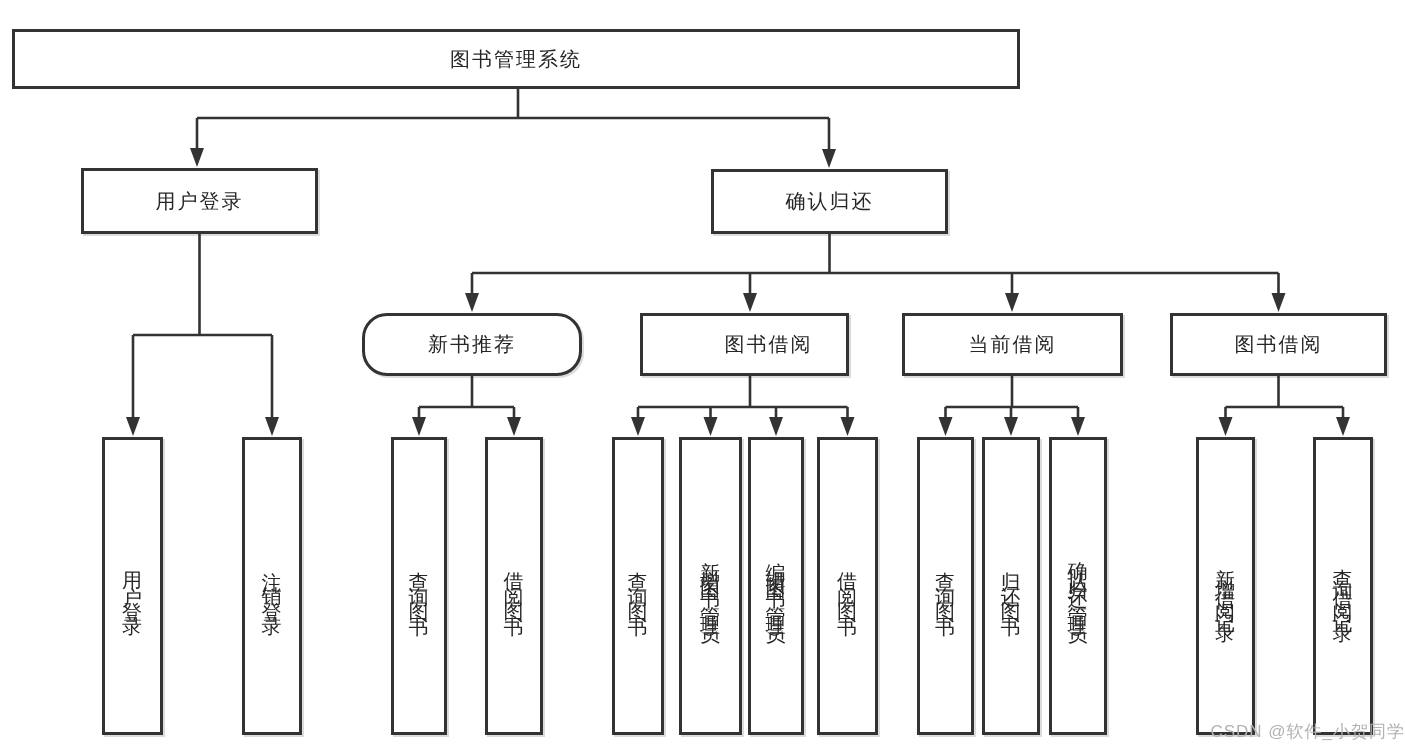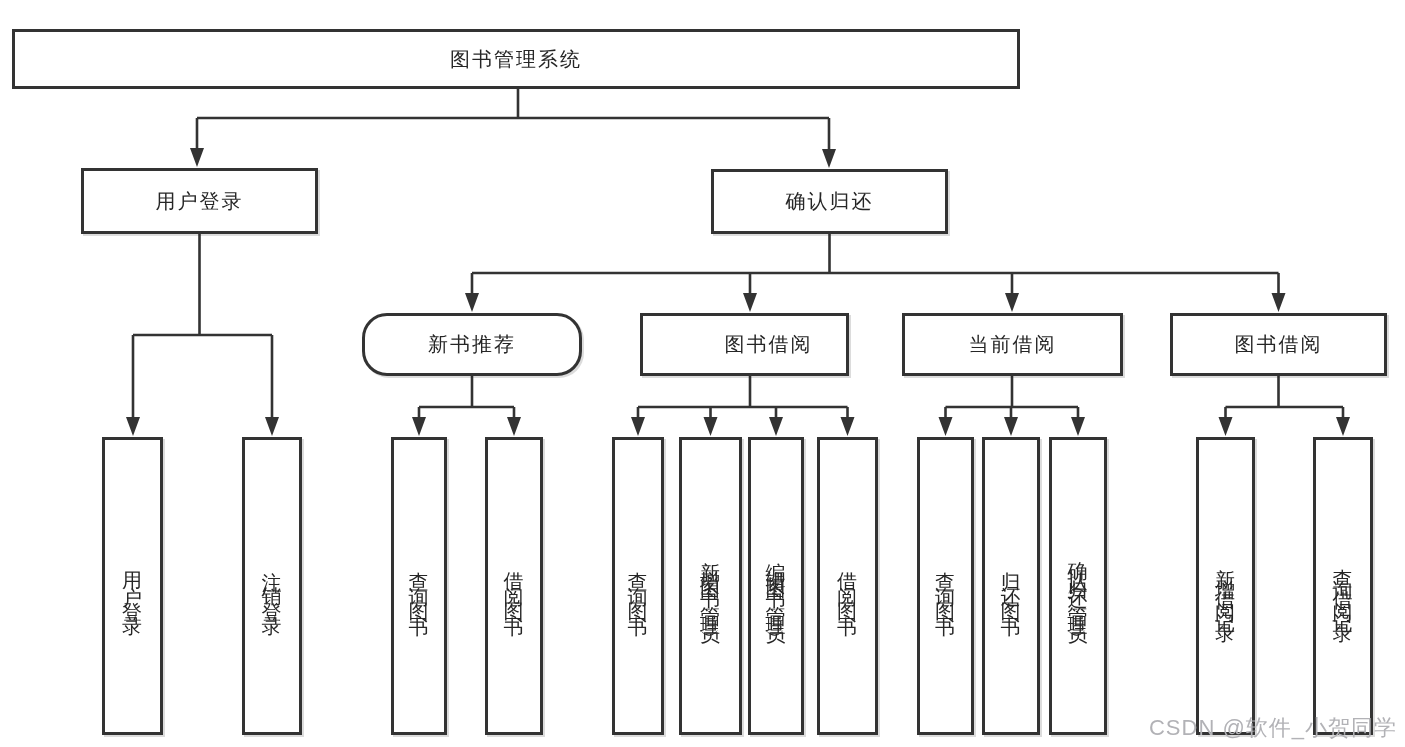--- a/index.html
+++ b/index.html
@@ -61,22 +61,22 @@
   #l-bb-edit   {left:748px; width:56px;}
   #l-bb-borrow {left:817px; width:61px;}
   #l-cb-query  {left:917px; width:57px;}
   #l-cb-return {left:982px; width:58px;}
   #l-cb-confirm{left:1049px;width:58px;}
   #l-br-add    {left:1196px;width:59px;}
   #l-br-query  {left:1313px;width:60px;}
 
   #watermark{
     position:absolute;
-    right:8px;bottom:4px;
-    font-size:22px;
+    right:0;bottom:4px;
+    font-size:17px;
     color:var(--color-watermark);
     letter-spacing:1px;
     white-space:nowrap;
   }
 </style>
 </head>
 <body>
 
 <div id="canvas">
 

